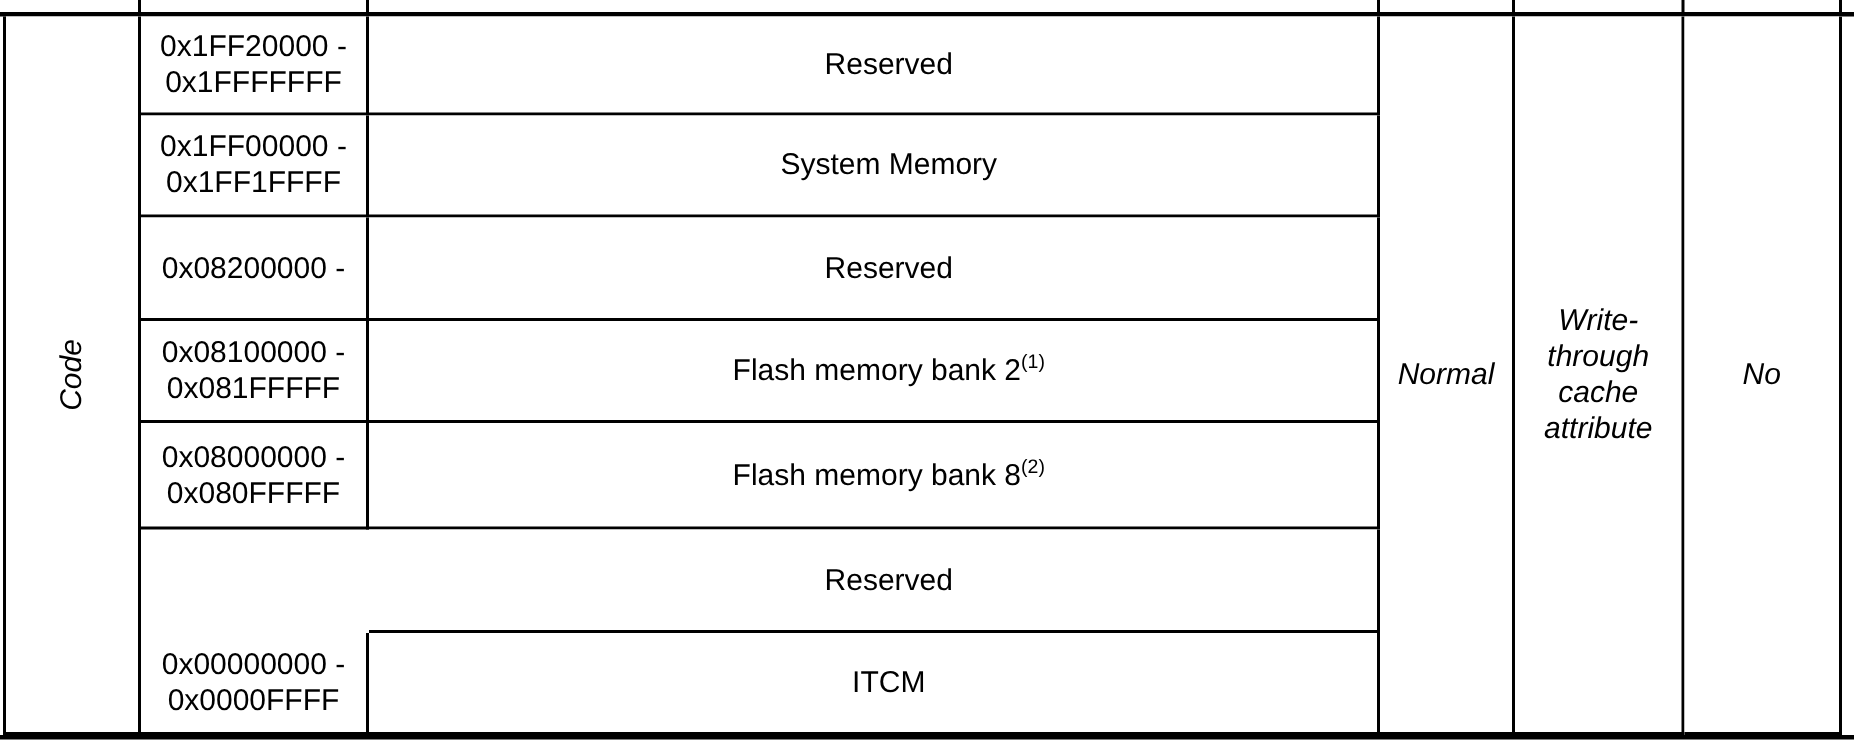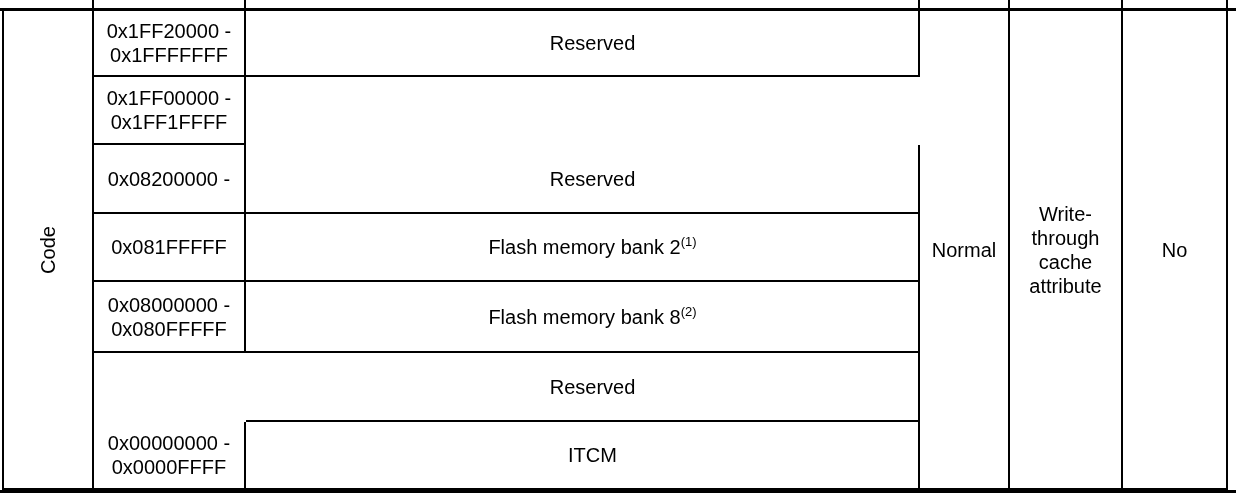--- a/index.html
+++ b/index.html
@@ -52,21 +52,21 @@
     border-right: 2px solid #000;
     border-bottom: 2px solid #000;
     display: flex;
     flex-direction: column;
     align-items: center;
     justify-content: center;
     text-align: center;
     line-height: 24px;
     background: #fff;
   }
-  .span-all { grid-row: 1 / 8; }
+  .span-all { grid-row: 1 / 8; font-style: italic; }
 
   .col-code { grid-column: 1; }
   .col-addr { grid-column: 2; }
   .col-name { grid-column: 3; padding-left: 21px; }
   .col-type { grid-column: 4; }
   .col-attr { grid-column: 5; }
   .col-flag { grid-column: 6; }
 
   .rot {
     transform: rotate(-90deg);
@@ -108,29 +108,33 @@
     <span class="addr-line">0x1FFFFFFF</span>
   </div>
   <div class="cell col-name" style="grid-row:1">
     <div><span>Reserved</span><sup></sup></div>
   </div>
 
   <div class="cell col-addr" style="grid-row:2">
     <span class="addr-line">0x1FF00000 -</span>
     <span class="addr-line">0x1FF1FFFF</span>
   </div>
+  <div class="cell col-name" style="grid-row:2">
+    <div><span>System Memory</span><sup></sup></div>
+  </div>
 
   <div class="cell col-addr" style="grid-row:3">
     <span class="addr-line">0x08200000 -</span>
   </div>
   <div class="cell col-name" style="grid-row:3">
     <div><span>Reserved</span><sup></sup></div>
   </div>
 
   <div class="cell col-addr" style="grid-row:4">
+    <span class="addr-line">0x08100000 -</span>
     <span class="addr-line">0x081FFFFF</span>
   </div>
   <div class="cell col-name" style="grid-row:4">
     <div><span>Flash memory bank 2</span><sup>(1)</sup></div>
   </div>
 
   <div class="cell col-addr" style="grid-row:5">
     <span class="addr-line">0x08000000 -</span>
     <span class="addr-line">0x080FFFFF</span>
   </div>

